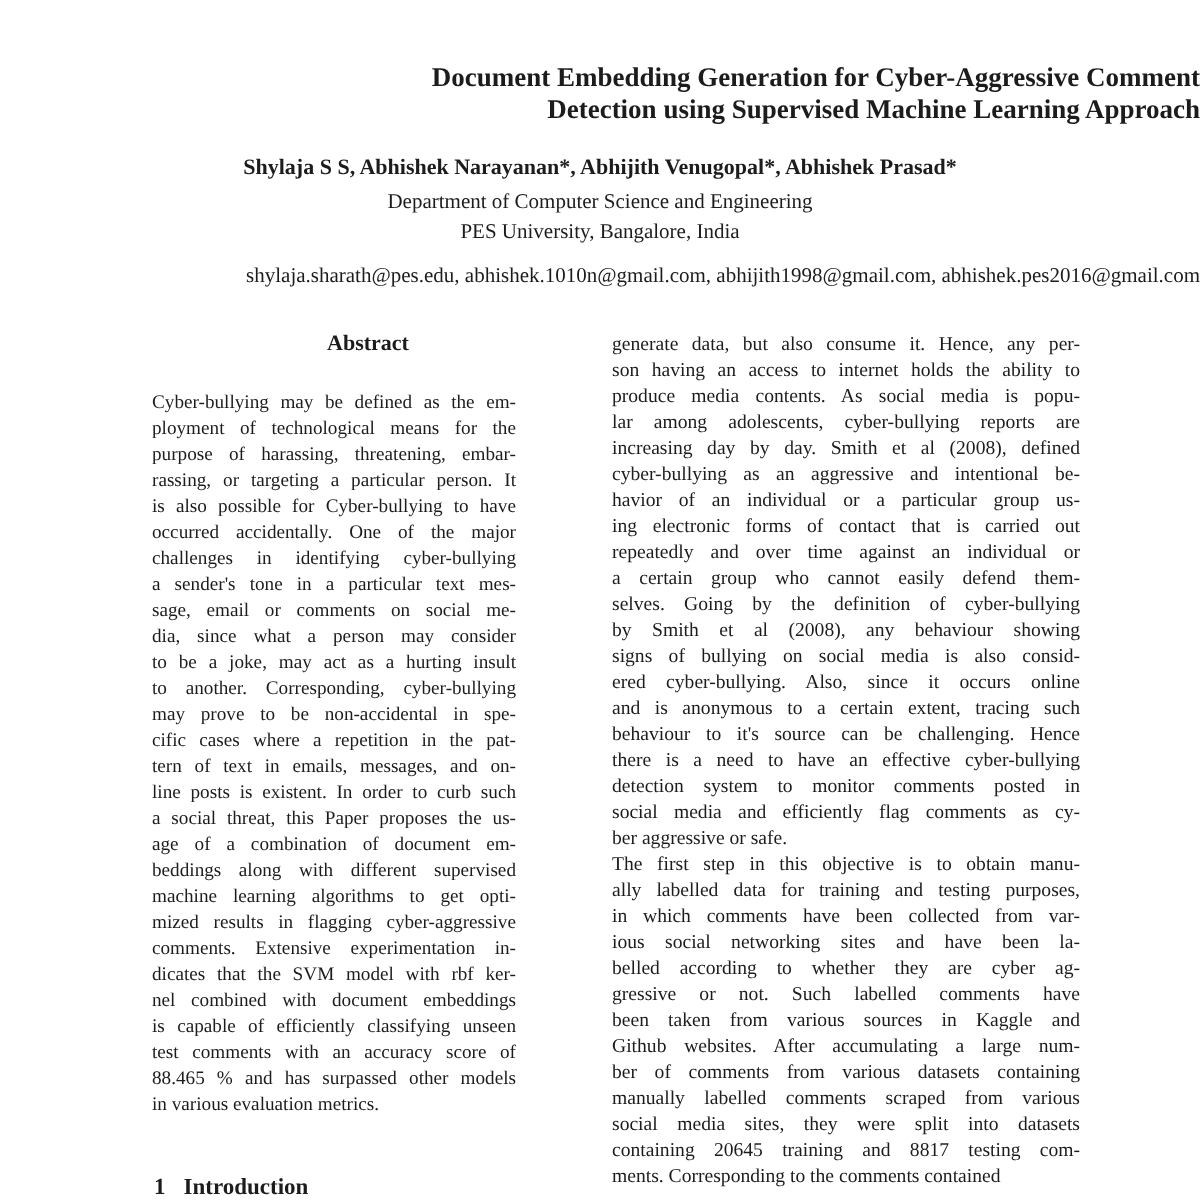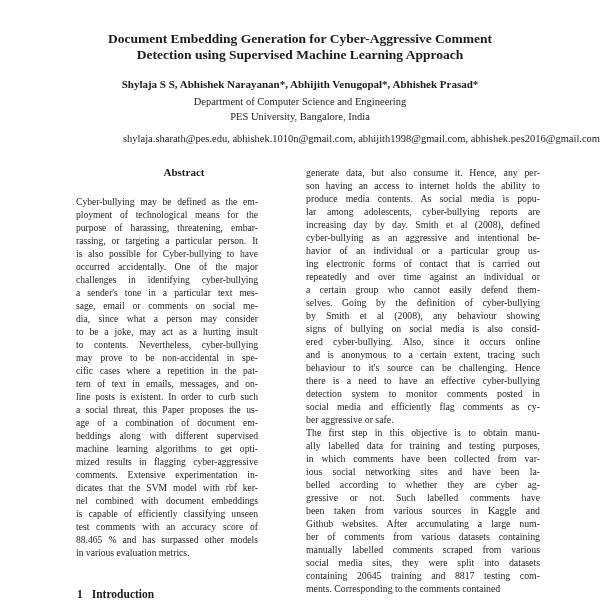--- a/index.html
+++ b/index.html
@@ -15,21 +15,21 @@
     overflow: hidden;
     font-family: "Liberation Serif", "DejaVu Serif", serif;
     color: #1c1c1c;
   }
   
   .title {
     position: absolute;
     top: 31px;
     left: 0;
     width: 600px;
-    text-align: center;
+    text-align: right;
     font-size: 13.5px;
     font-weight: bold;
     line-height: 16px;
   }
   .authors {
     position: absolute;
     top: 78px;
     left: 0;
     width: 600px;
     text-align: center;
@@ -124,21 +124,21 @@
       <div class="tline">ployment of technological means for the</div>
       <div class="tline">purpose of harassing, threatening, embar-</div>
       <div class="tline">rassing, or targeting a particular person. It</div>
       <div class="tline">is also possible for Cyber-bullying to have</div>
       <div class="tline">occurred accidentally.  One of the major</div>
       <div class="tline">challenges in identifying cyber-bullying</div>
       <div class="tline">a sender's tone in a particular text mes-</div>
       <div class="tline">sage, email or comments on social me-</div>
       <div class="tline">dia, since what a person may consider</div>
       <div class="tline">to be a joke, may act as a hurting insult</div>
-      <div class="tline">to contents.  Nevertheless, cyber-bullying</div>
+      <div class="tline">to another.  Corresponding, cyber-bullying</div>
       <div class="tline">may prove to be non-accidental in spe-</div>
       <div class="tline">cific cases where a repetition in the pat-</div>
       <div class="tline">tern of text in emails, messages, and on-</div>
       <div class="tline">line posts is existent. In order to curb such</div>
       <div class="tline">a social threat, this Paper proposes the us-</div>
       <div class="tline">age of a combination of document em-</div>
       <div class="tline">beddings along with different supervised</div>
       <div class="tline">machine learning algorithms to get opti-</div>
       <div class="tline">mized results in flagging cyber-aggressive</div>
       <div class="tline">comments. Extensive experimentation in-</div>

